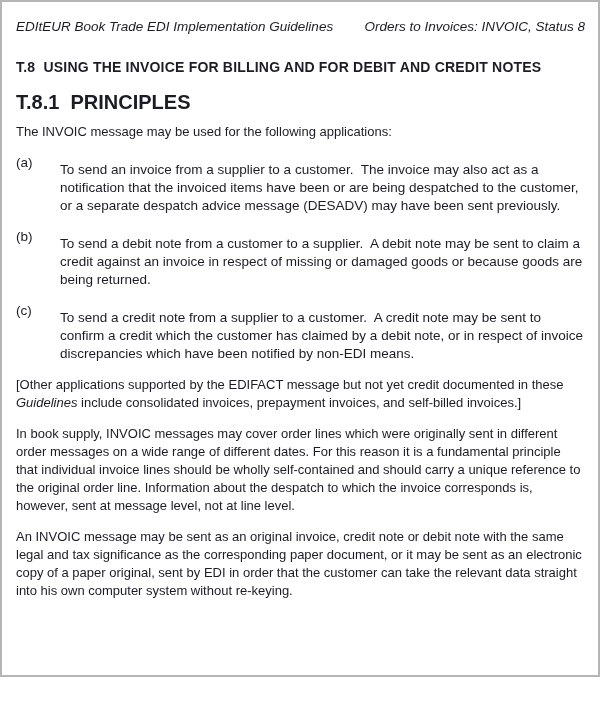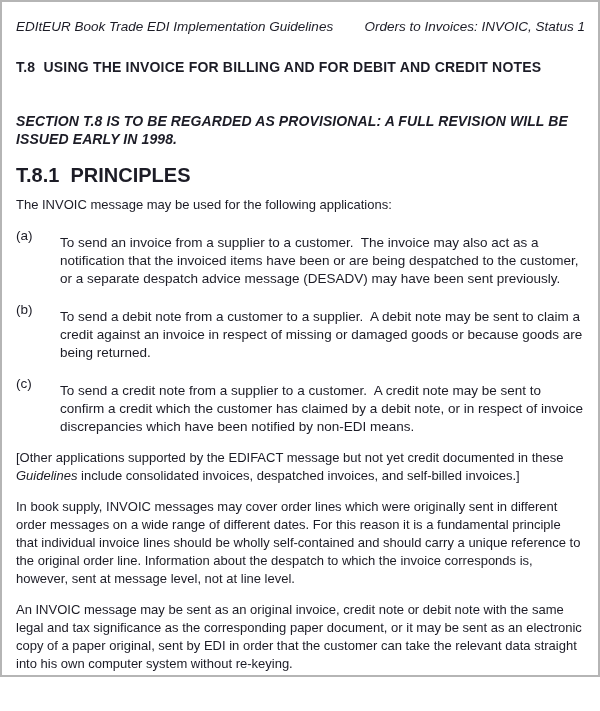--- a/index.html
+++ b/index.html
@@ -67,29 +67,25 @@
   .list-text { flex: 1 1 auto; margin-top: 7px; }
   .it { font-style: italic; }
 </style>
 </head>
 <body>
 
 <div class="page">
 
   <div class="running-header">
     <span>EDItEUR Book Trade EDI Implementation Guidelines</span>
-    <span>Orders to Invoices: INVOIC, Status 1</span>
+    <span>Orders to Invoices: INVOIC, Status 8</span>
   </div>
 
   <div class="h-section">T.8&nbsp; USING THE INVOICE FOR BILLING AND FOR DEBIT AND CREDIT NOTES</div>
 
-  <div class="notice">
-    <div>SECTION T.8 IS TO BE REGARDED AS PROVISIONAL: A FULL REVISION WILL BE</div>
-    <div>ISSUED EARLY IN 1998.</div>
-  </div>
 
   <div class="h-sub">T.8.1&nbsp; PRINCIPLES</div>
 
   <p class="para">The INVOIC message may be used for the following applications:</p>
 
   <div class="list-item">
     <span class="list-label">(a)</span>
     <span class="list-text">To send an invoice from a supplier to a customer.&nbsp; The invoice may also act as a notification that the invoiced items have been or are being despatched to the customer, or a separate despatch advice message (DESADV) may have been sent previously.</span>
   </div>
 
@@ -97,21 +93,21 @@
     <span class="list-label">(b)</span>
     <span class="list-text">To send a debit note from a customer to a supplier.&nbsp; A debit note may be sent to claim a credit against an invoice in respect of missing or damaged goods or because goods are being returned.</span>
   </div>
 
   <div class="list-item">
     <span class="list-label">(c)</span>
     <span class="list-text">To send a credit note from a supplier to a customer.&nbsp; A credit note may be sent to confirm a credit which the customer has claimed by a debit note, or in respect of invoice discrepancies which have been notified by non-EDI means.</span>
   </div>
 
   <p class="para">
-    <span>[Other applications supported by the EDIFACT message but not yet credit documented in these </span><span class="it">Guidelines</span><span> include consolidated invoices, despatched invoices, and self-billed invoices.]</span>
+    <span>[Other applications supported by the EDIFACT message but not yet credit documented in these </span><span class="it">Guidelines</span><span> include consolidated invoices, prepayment invoices, and self-billed invoices.]</span>
   </p>
 
 
   <p class="para">In book supply, INVOIC messages may cover order lines which were originally sent in different order messages on a wide range of different dates. For this reason it is a fundamental principle that individual invoice lines should be wholly self-contained and should carry a unique reference to the original order line. Information about the despatch to which the invoice corresponds is, however, sent at message level, not at line level.</p>
 
   <p class="para">An INVOIC message may be sent as an original invoice, credit note or debit note with the same legal and tax significance as the corresponding paper document, or it may be sent as an electronic copy of a paper original, sent by EDI in order that the customer can take the relevant data straight into his own computer system without re-keying.</p>
 
 </div>
 
 </body></html>

